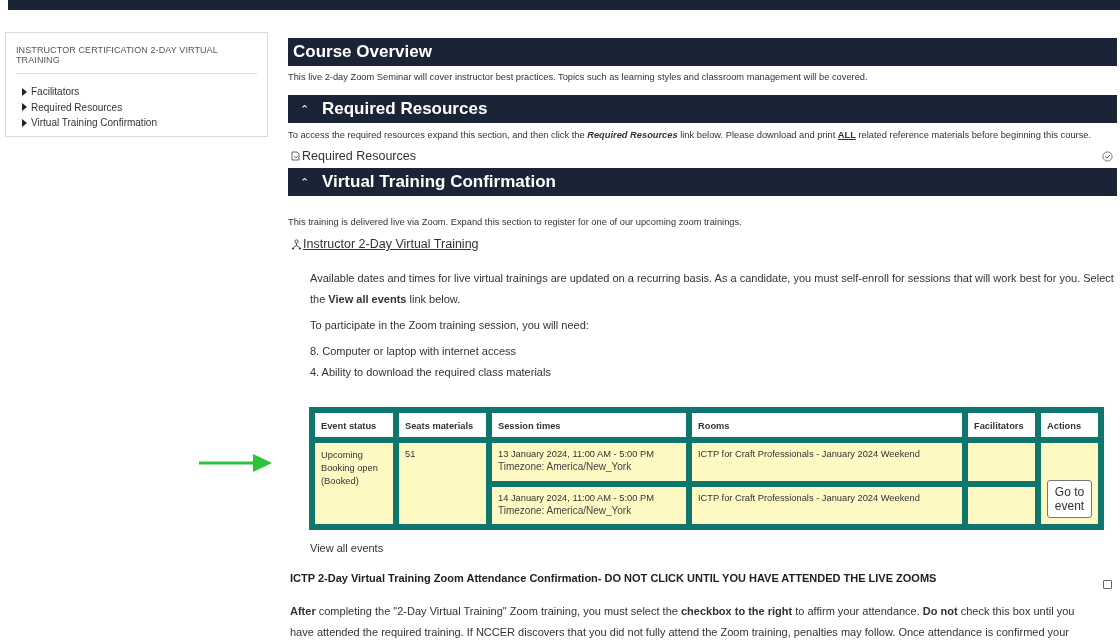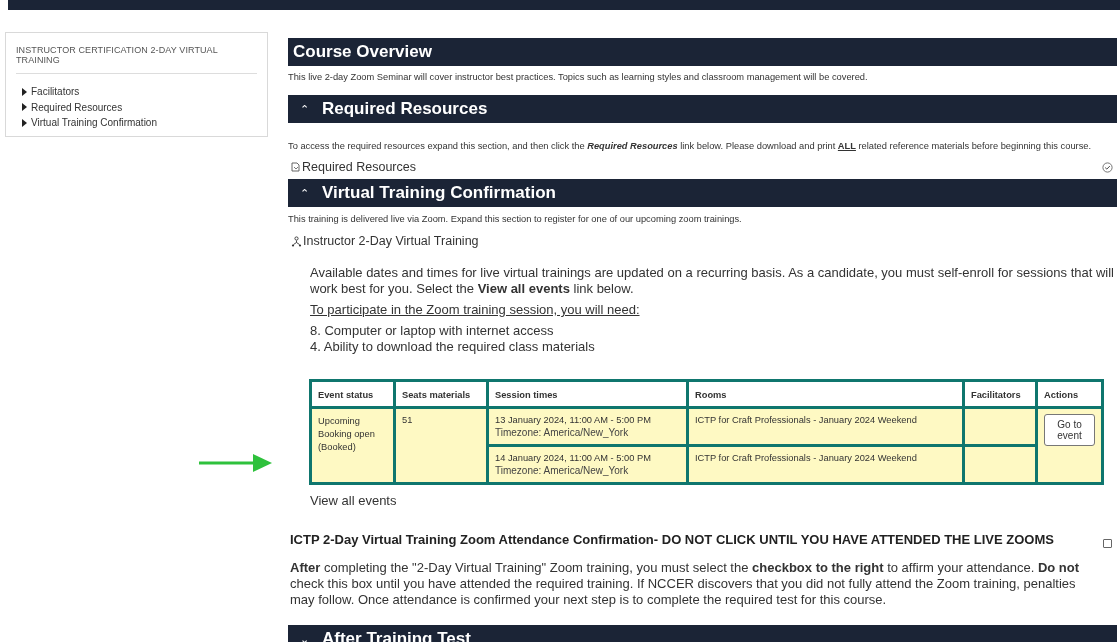--- a/index.html
+++ b/index.html
@@ -42,36 +42,37 @@
   }
   .section-header .chev {
     display: inline-block; width: 14px; font-size: 11px; margin-right: 8px; margin-left: 6px;
     font-weight: normal;
   }
   .desc { font-size: 9.3px; color: #333; }
   .activity-link {
     font-size: 12.5px; color: #333; display: flex; align-items: center;
   }
   .indent { padding-left: 22px; }
-  .p { font-size: 13px; line-height: 16px; color: #333; }
+  .p { font-size: 11px; line-height: 21px; color: #333; }
   table.events {
     border-collapse: collapse; font-size: 9.3px; color: #333;
     margin-left: 21px; width: 795px;
   }
   table.events th, table.events td {
-    border: 3px solid #0f766e; text-align: left; vertical-align: top;
+    border: 6px solid #0f766e; text-align: left; vertical-align: top;
     padding: 6px 6px;
   }
   table.events th { font-weight: bold; height: 26px; padding-top: 8px; }
   table.events td { background: #fef9c3; }
   .tz { font-size: 10px; color: #444; display: block; margin-top: 2px; }
   .btn-go {
-    font-size: 10px; border: 1px solid #777; border-radius: 3px;
+    font-size: 12px; border: 1px solid #777; border-radius: 3px;
     background: #fff; padding: 4px 6px; color: #333; cursor: pointer;
     font-family: "Liberation Sans", sans-serif;
+    margin-top: 32px;
   }
   .arrow { position: absolute; left: 199px; top: 453px; }
   .checkbox-box {
     width: 9px; height: 9px; border: 1px solid #666; border-radius: 1px; background: #fff;
     display: inline-block;
   }
 </style>
 </head>
 <body>
 
@@ -102,57 +103,57 @@
 
   <div class="section-header" style="padding-left:5px;">
     <span>Course Overview</span>
   </div>
   <div class="desc" style="margin-top:6px;">This live 2-day Zoom Seminar will cover instructor best practices. Topics such as learning styles and classroom management will be covered.</div>
 
   <div class="section-header" style="margin-top:13px;">
     <span class="chev">⌃</span>
     <span>Required Resources</span>
   </div>
-  <div class="desc" style="margin-top:18px;">
+  <div class="desc" style="margin-top:7px;">
     <span>To access the required resources expand this section, and then click the </span><b><i>Required Resources</i></b><span> link below. Please download and print </span><b><u>ALL</u></b><span> related reference materials before beginning this course.</span>
   </div>
   <div style="display:flex; justify-content:space-between; align-items:center; margin-top:8px; height:16px;">
     <div class="activity-link" style="margin-left:3px;">
       <svg width="9" height="10" style="margin-right:2px;">
         <path d="M1 1h5l2 2v6H1z" fill="none" stroke="#555" stroke-width="0.9"></path>
         <path d="M3 5l2 2 2-2" fill="none" stroke="#555" stroke-width="0.8"></path>
       </svg>
       <span>Required Resources</span>
     </div>
     <svg width="11" height="11" style="margin-right:4px;">
       <circle cx="5.5" cy="5.5" r="4.6" fill="none" stroke="#666" stroke-width="0.9"></circle>
       <path d="M3.2 5.6l1.6 1.5 3-3" fill="none" stroke="#444" stroke-width="1"></path>
     </svg>
   </div>
 
   <div class="section-header" style="margin-top:4px;">
     <span class="chev">⌃</span>
     <span>Virtual Training Confirmation</span>
   </div>
-  <div class="desc" style="margin-top:7px;">This training is delivered live via Zoom. Expand this section to register for one of our upcoming zoom trainings.</div>
-  <div class="activity-link" style="margin-top:9px; margin-left:3px; height:16px;">
+  <div class="desc" style="margin-top:21px;">This training is delivered live via Zoom. Expand this section to register for one of our upcoming zoom trainings.</div>
+  <div class="activity-link" style="margin-top:9px; margin-left:3px; height:16px;text-decoration:underline;">
     <svg width="11" height="11" style="margin-right:1px;">
       <circle cx="5.5" cy="2.5" r="1.6" fill="none" stroke="#333" stroke-width="0.9"></circle>
       <path d="M5.5 4.5v2M2.5 8.5l3-2 3 2" fill="none" stroke="#333" stroke-width="0.9"></path>
       <circle cx="2" cy="9.5" r="1.1" fill="#333"></circle>
       <circle cx="9" cy="9.5" r="1.1" fill="#333"></circle>
     </svg>
     <span>Instructor 2-Day Virtual Training</span>
   </div>
 
   <div class="indent" style="margin-top:16px;">
     <div class="p">
       <span>Available dates and times for live virtual trainings are updated on a recurring basis. As a candidate, you must self-enroll for sessions that will work best for you. Select the </span><b>View all events</b><span> link below.</span>
     </div>
-    <div class="p" style="margin-top:5px;text-decoration:underline;">To participate in the Zoom training session, you will need:</div>
+    <div class="p" style="margin-top:5px;">To participate in the Zoom training session, you will need:</div>
     <div style="margin-top:5px;">
       <div class="p">8. Computer or laptop with internet access</div>
       <div class="p">4. Ability to download the required class materials</div>
     </div>
   </div>
 
   <table class="events" style="margin-top:24px;">
     <thead>
       <tr>
         <th style="width:84px;">Event status</th>
@@ -187,21 +188,21 @@
           <span class="tz">Timezone: America/New_York</span>
         </td>
         <td>ICTP for Craft Professionals - January 2024 Weekend</td>
         <td></td>
       </tr>
     </tbody>
   </table>
 
   <div class="p" style="margin-top:8px; margin-left:22px; cursor:pointer;">View all events</div>
 
-  <div style="display:flex; justify-content:space-between; align-items:flex-end; margin-top:23px;">
+  <div style="display:flex; justify-content:space-between; align-items:flex-end; margin-top:9px;">
     <div class="p" style="font-weight:bold; color:#222; margin-left:2px;">ICTP 2-Day Virtual Training Zoom Attendance Confirmation- DO NOT CLICK UNTIL YOU HAVE ATTENDED THE LIVE ZOOMS</div>
     <span class="checkbox-box" style="margin-right:5px;"></span>
   </div>
 
   <div class="p" style="margin-top:12px; margin-left:2px; width:790px;">
     <b>After</b><span> completing the "2-Day Virtual Training" Zoom training, you must select the </span><b>checkbox to the right</b><span> to affirm your attendance. </span><b>Do not</b><span> check this box until you have attended the required training. If NCCER discovers that you did not fully attend the Zoom training, penalties may follow. Once attendance is confirmed your next step is to complete the required test for this course.</span>
   </div>
 
   <div class="section-header" style="margin-top:17px;">
     <span class="chev">⌄</span>

